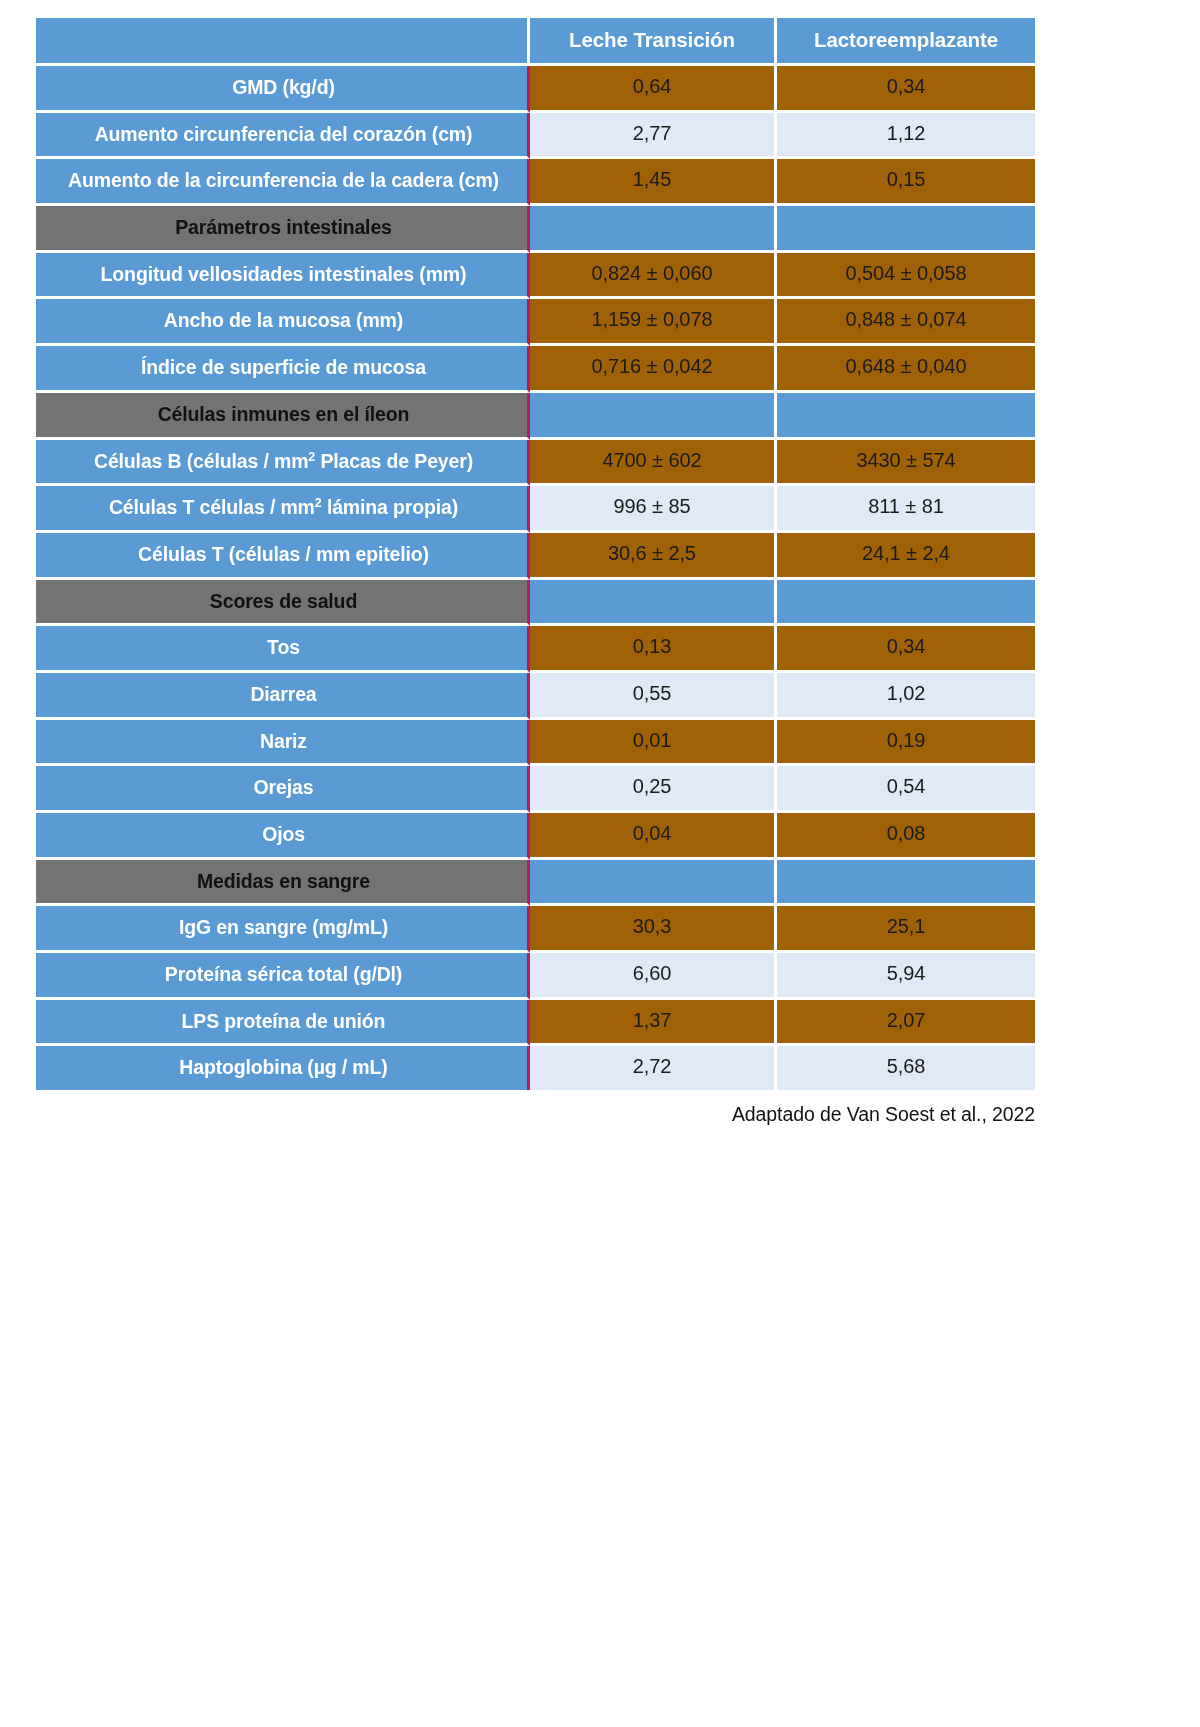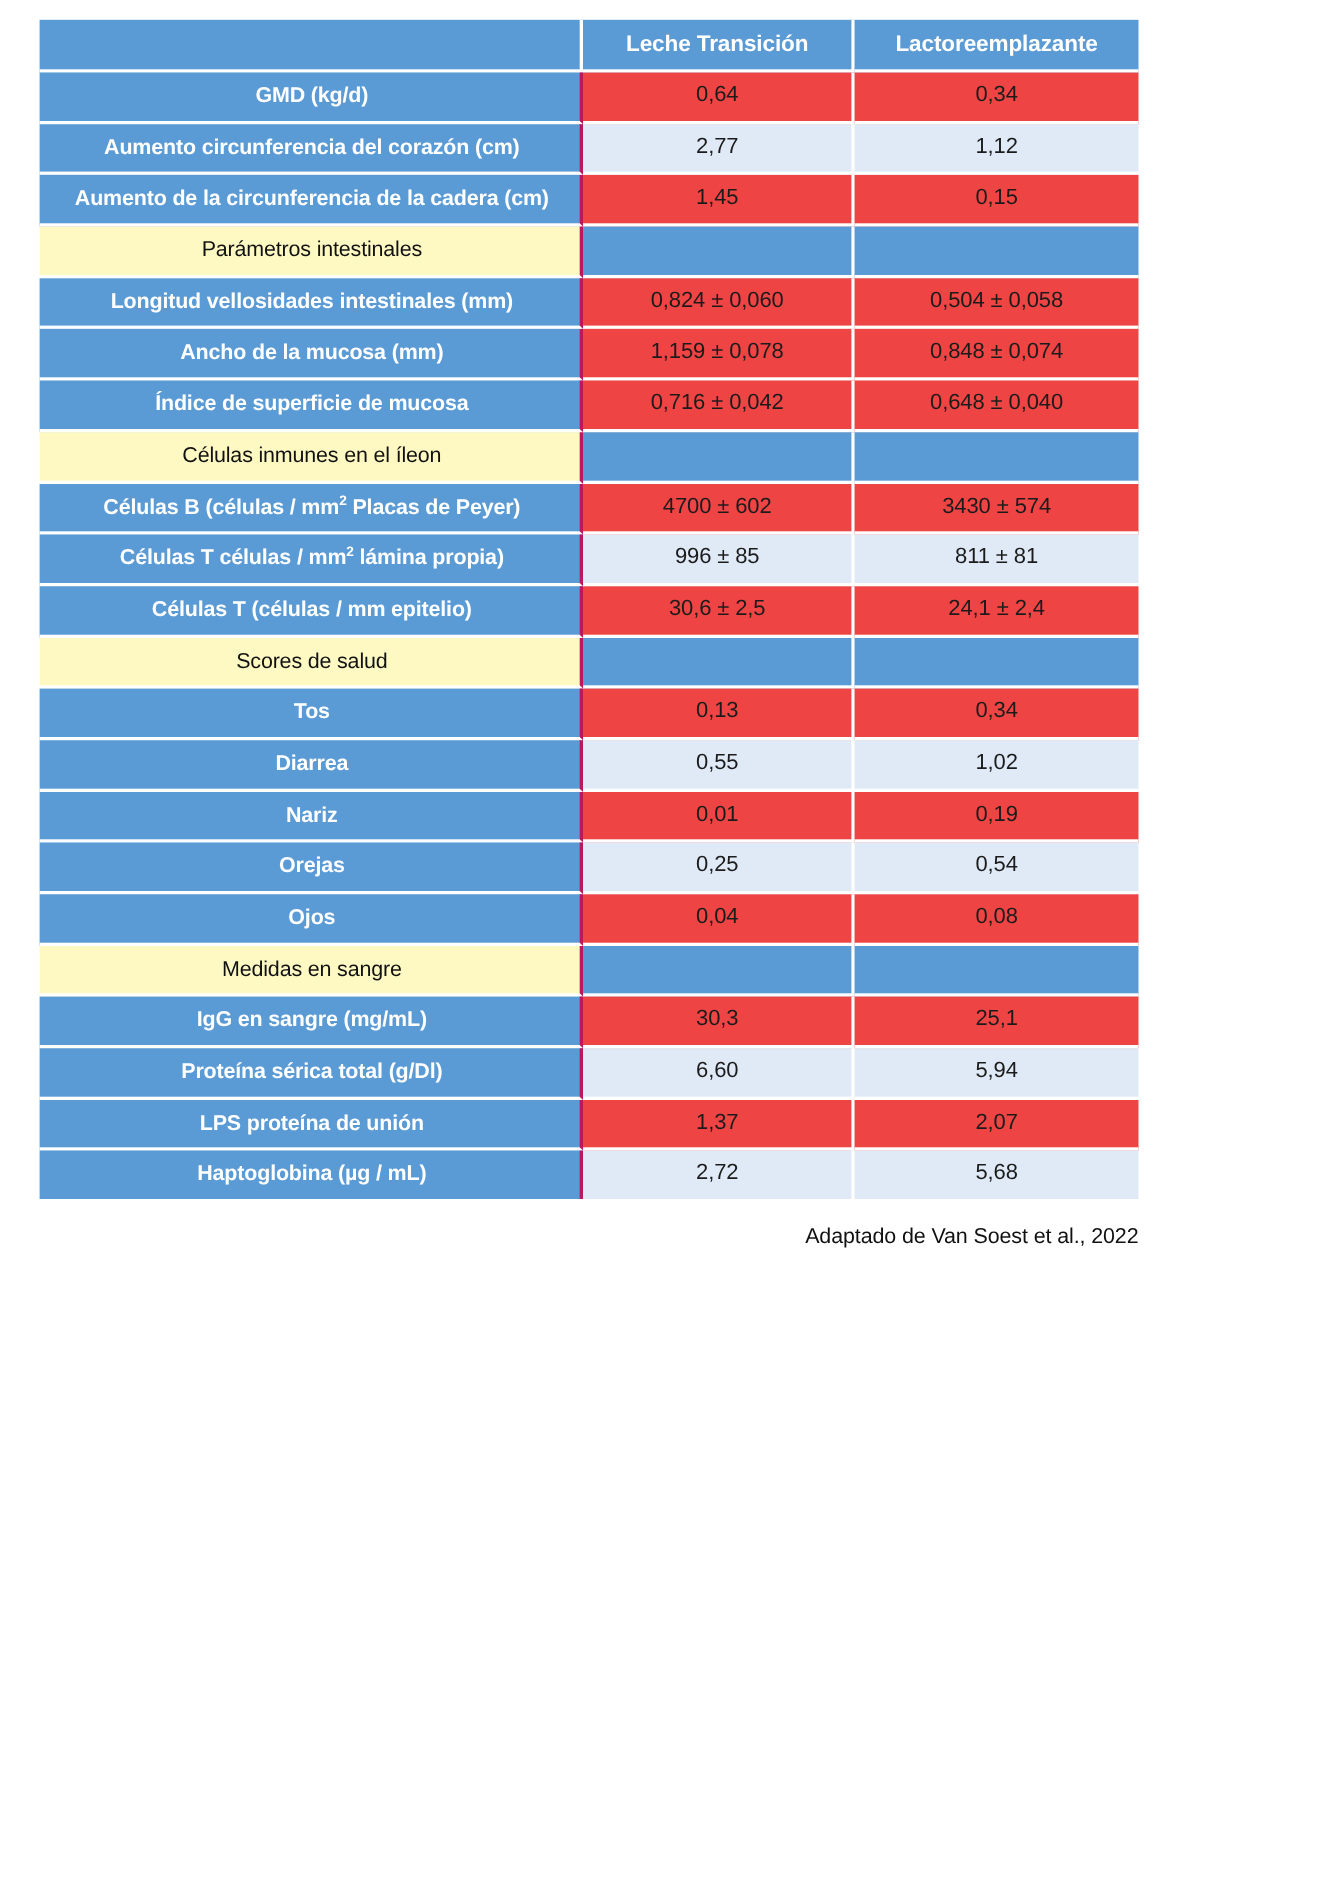--- a/index.html
+++ b/index.html
@@ -74,45 +74,45 @@
     vertical-align: top;
     padding: 9px 12px 8px 12px;
     border-bottom: 3px solid #ffffff;
     border-right: 3px solid #ffffff;
     letter-spacing: -0.1px;
     white-space: nowrap;
   }
   td.value-cell.last { border-right: none; }
 
   
-  tr.band-dark td.value-cell { background: #ef4444; }
+  tr.band-dark td.value-cell { background: #a16207; }
   tr.band-light td.value-cell { background: #dfeaf6; margin-left: 45px; }
 
   
   tr.section td.label-cell {
-    background: #fef9c3;
+    background: #737373;
     color: #111111;
-    font-weight: normal;
+    font-weight: bold;
   }
   tr.section td.value-cell {
     background: #5b9bd5;
     border-right: 3px solid #ffffff;
   }
   tr.section td.value-cell.last { border-right: none; }
 
   tr.last-row td { border-bottom: none; }
 
   sup { font-size: 0.64em; vertical-align: super; line-height: 0; }
 
   .footnote {
     width: 999px;
     text-align: right;
     font-size: 19.5px;
     color: #111111;
-    padding-top: 23px;
+    padding-top: 13px;
     padding-right: 2px;
     letter-spacing: -0.1px;
   }
 </style>
 </head>
 <body>
 
 <div class="page">
 
   <table class="data-table">

